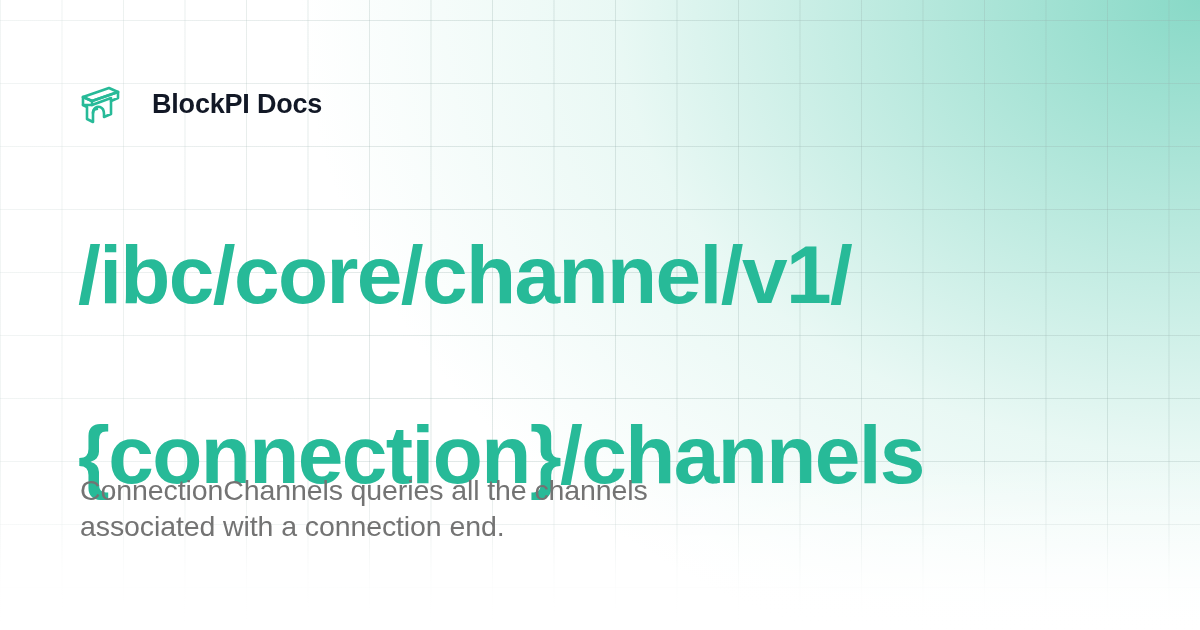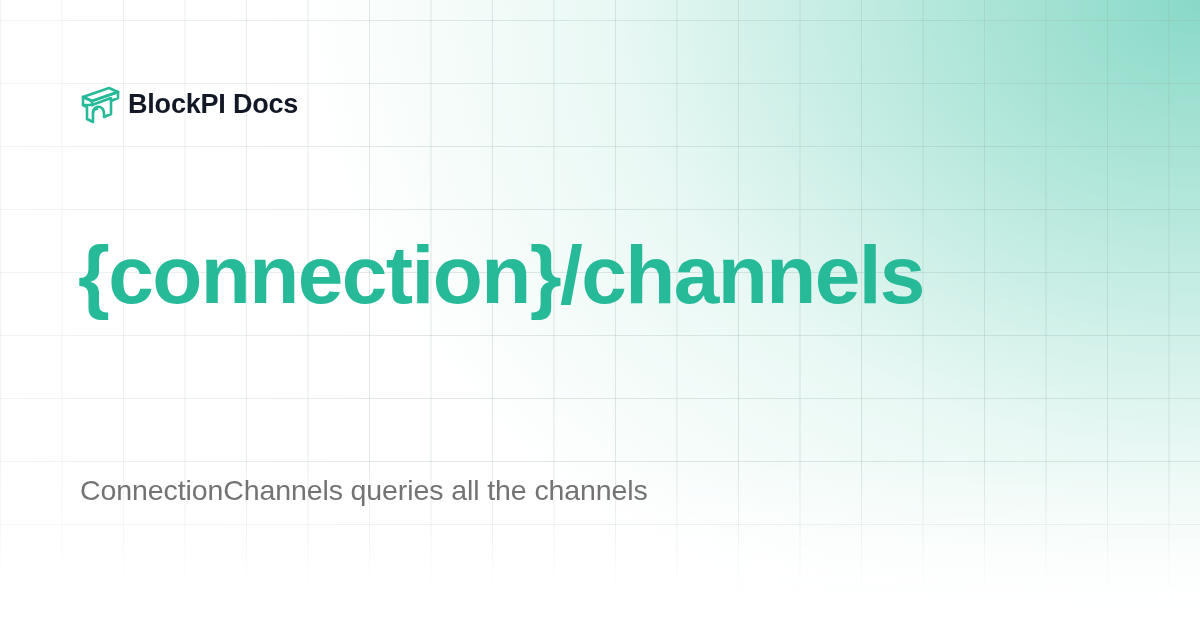--- a/index.html
+++ b/index.html
@@ -27,21 +27,21 @@
       position: absolute; inset: 0;
       background: linear-gradient(to right, rgba(255,255,255,0.55) 0%, rgba(255,255,255,0) 35%);
     }
     .fade-bottom {
       position: absolute; left: 0; right: 0; bottom: 0; height: 170px;
       background: linear-gradient(to bottom, rgba(255,255,255,0) 0%, rgba(255,255,255,0.9) 80%, #ffffff 100%);
     }
     .content { position: absolute; left: 80px; top: 0; right: 40px; }
     .brand {
       position: absolute; top: 84px; left: 0;
-      display: flex; align-items: center; gap: 6px;
+      display: flex; align-items: center; gap: 30px;
     }
     .brand-logo { width: 42px; height: 40px; display: block; }
     .brand-name {
       font-size: 27px; font-weight: 700; color: #121826; letter-spacing: -0.2px;
     }
     .title {
       position: absolute; top: 140px; left: -2px;
       margin: 0;
       font-size: 82px; line-height: 90px; font-weight: 700;
       color: #27ba98; letter-spacing: -1.6px;
@@ -75,19 +75,21 @@
       <path d="M3 13 L12 17 L12 21 L3 21"></path>
       <path d="M12 17 L38 8"></path>
       <path d="M12 21 L31 14 L31 17"></path>
 
       <path d="M13 29 C13 26 15 25 17 25"></path>
     </svg>
     <span class="brand-name">BlockPI Docs</span>
   </div>
 
   <h1 class="title">
+    <span class="line">/ibc/core/channel/v1/</span>
     <span class="line">{connection}/channels</span>
   </h1>
 
   <p class="subtitle">
     <span class="line">ConnectionChannels queries all the channels</span>
+    <span class="line">associated with a connection end.</span>
   </p>
 </div>
 
 </body></html>

